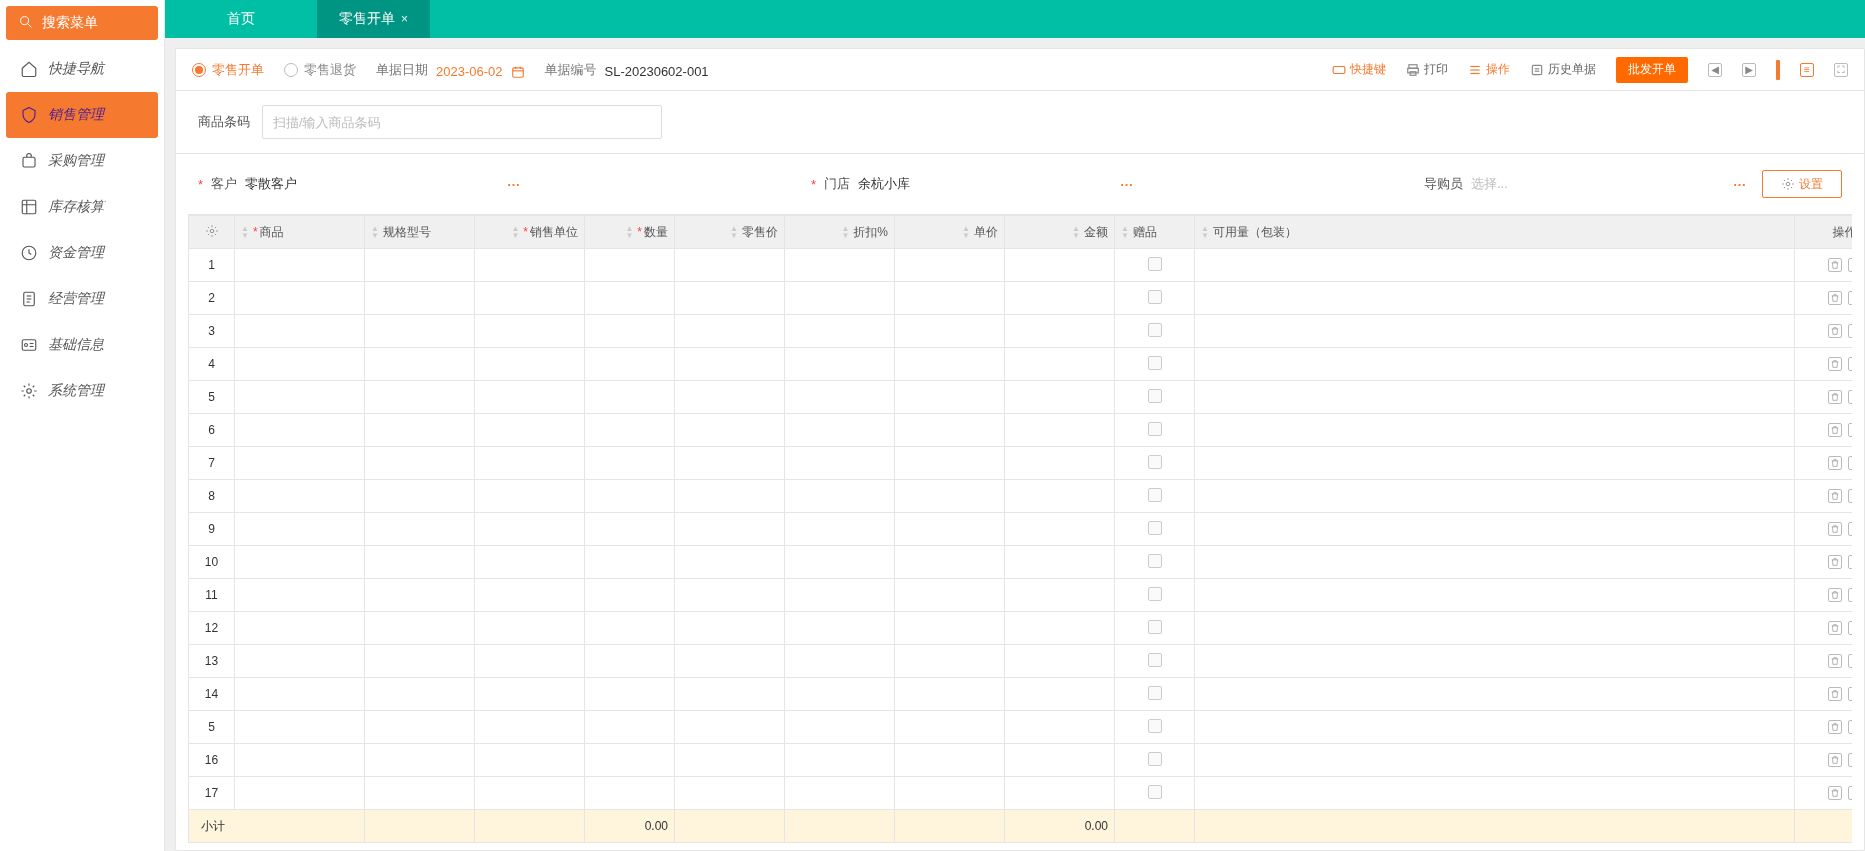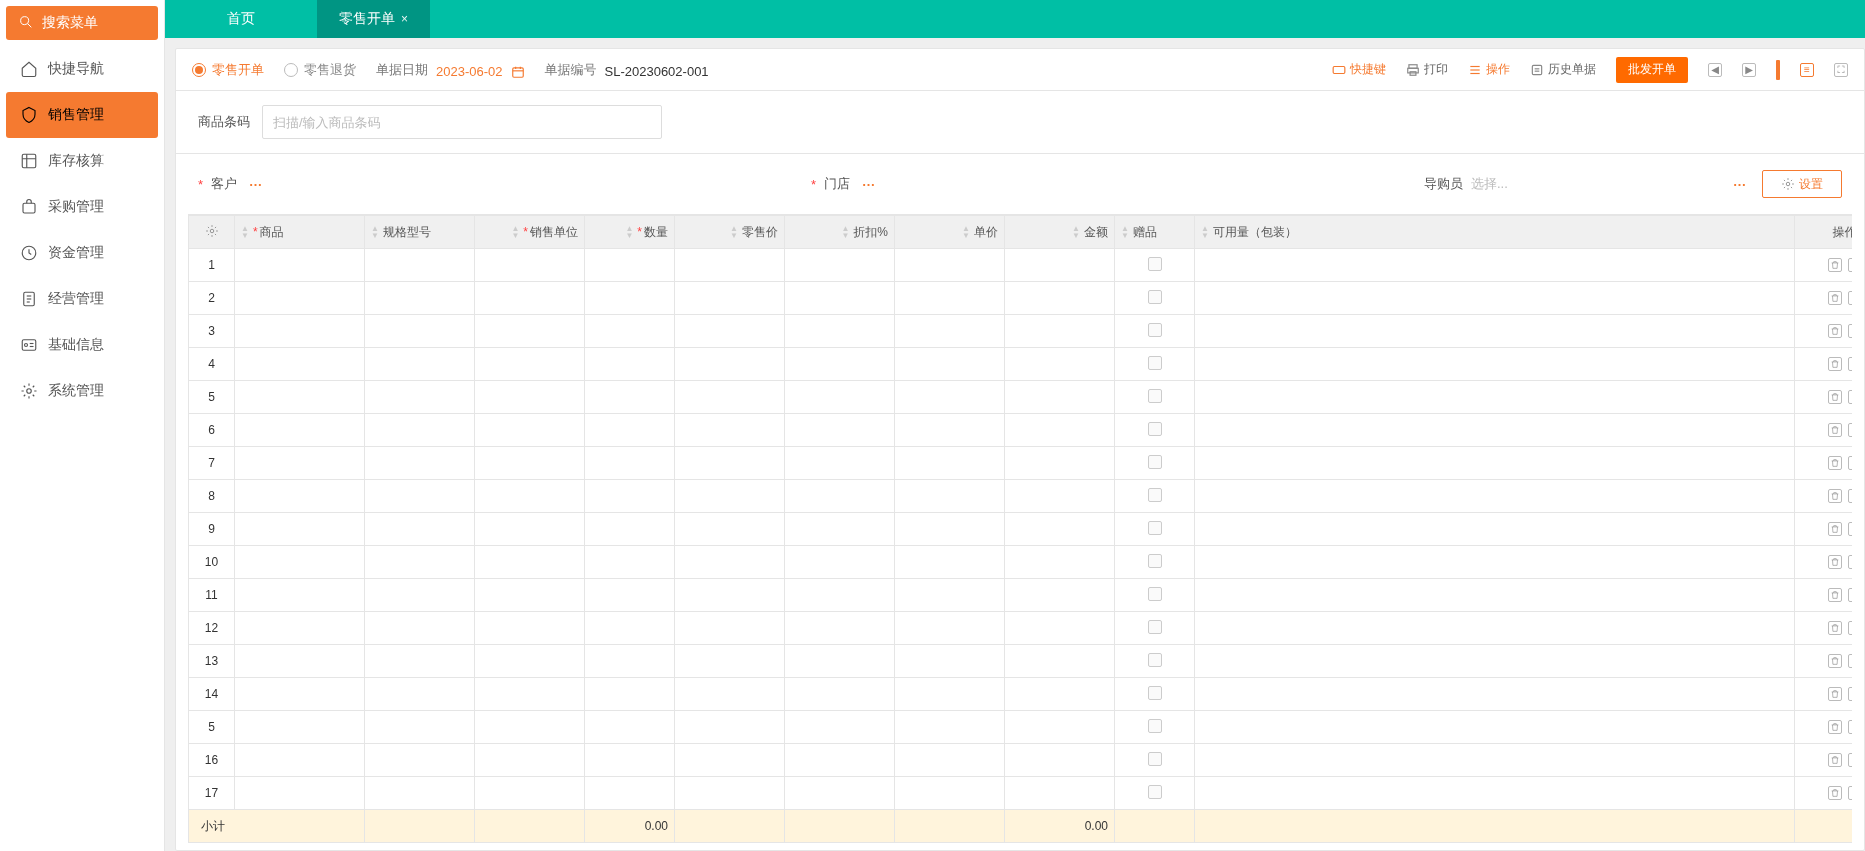--- a/index.html
+++ b/index.html
@@ -52,24 +52,25 @@
   .sb-item{
     display:flex;
     align-items:center;
     gap:10px;
     height:46px;
     padding:0 14px;
     font-size:14px;
     color:#555;
     cursor:pointer;
     border-radius:3px;
+    font-style:italic;
   }
   .sb-item.active{
     background:var(--orange);
-    color:#000000;
+    color:#4c1d95;
   }
   .sb-item .sb-icon{width:18px;height:18px;display:flex;align-items:center;justify-content:center;}
   .sb-icon svg{stroke:currentColor;fill:none;stroke-width:1.5;}
   
   .right{flex:1;display:flex;flex-direction:column;min-width:0;}
   .tabs{
     height:38px;
     background:var(--teal);
     display:flex;
     align-items:stretch;
@@ -190,34 +191,34 @@
         <span class="sb-icon">
           <svg viewBox="0 0 24 24" width="18" height="18">
             <path d="M12 2l8 4v5c0 5-3.5 9-8 11-4.5-2-8-6-8-11V6z"></path>
           </svg>
         </span>
         <span>销售管理</span>
       </div>
       <div class="sb-item">
         <span class="sb-icon">
           <svg viewBox="0 0 24 24" width="18" height="18">
+            <rect x="4" y="7" width="16" height="13" rx="2"></rect>
+            <path d="M9 7V5a3 3 0 0 1 6 0v2"></path>
+          </svg>
+        </span>
+        <span>采购管理</span>
+      </div>
+      <div class="sb-item">
+        <span class="sb-icon">
+          <svg viewBox="0 0 24 24" width="18" height="18">
             <rect x="3" y="3" width="18" height="18" rx="2"></rect>
             <path d="M3 9h18M9 3v18"></path>
           </svg>
         </span>
         <span>库存核算</span>
-      </div>
-      <div class="sb-item">
-        <span class="sb-icon">
-          <svg viewBox="0 0 24 24" width="18" height="18">
-            <rect x="4" y="7" width="16" height="13" rx="2"></rect>
-            <path d="M9 7V5a3 3 0 0 1 6 0v2"></path>
-          </svg>
-        </span>
-        <span>采购管理</span>
       </div>
       <div class="sb-item">
         <span class="sb-icon">
           <svg viewBox="0 0 24 24" width="18" height="18">
             <circle cx="12" cy="12" r="9"></circle>
             <path d="M12 7v5l3 2"></path>
           </svg>
         </span>
         <span>资金管理</span>
       </div>
@@ -346,26 +347,28 @@
 
       <div class="search-row">
         <span class="lbl">商品条码</span>
         <input class="barcode-input" placeholder="扫描/输入商品条码" style="">
       </div>
 
       <div class="filter-row">
         <div class="field">
           <span class="star">*</span>
           <span class="f-lbl">客户</span>
+          <span class="f-val">零散客户</span>
           <span class="ellipsis">⋯</span>
         </div>
         <div class="gap"></div>
         <div class="field">
           <span class="star">*</span>
           <span class="f-lbl">门店</span>
+          <span class="f-val">余杭小库</span>
           <span class="ellipsis">⋯</span>
         </div>
         <div class="gap"></div>
         <div class="field">
           <span class="f-lbl">导购员</span>
           <span class="f-val placeholder">选择...</span>
           <span class="ellipsis">⋯</span>
         </div>
         <div class="btn-outline">
           <span class="tool-icon">

